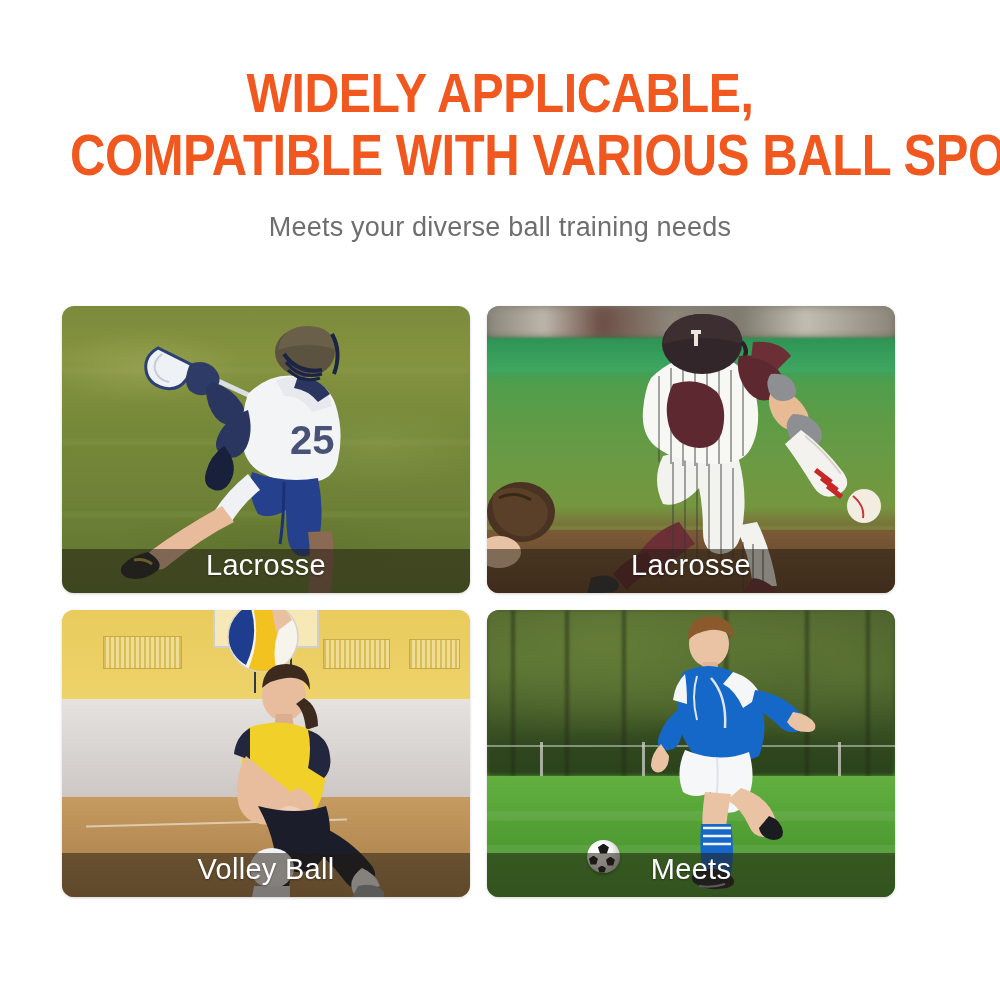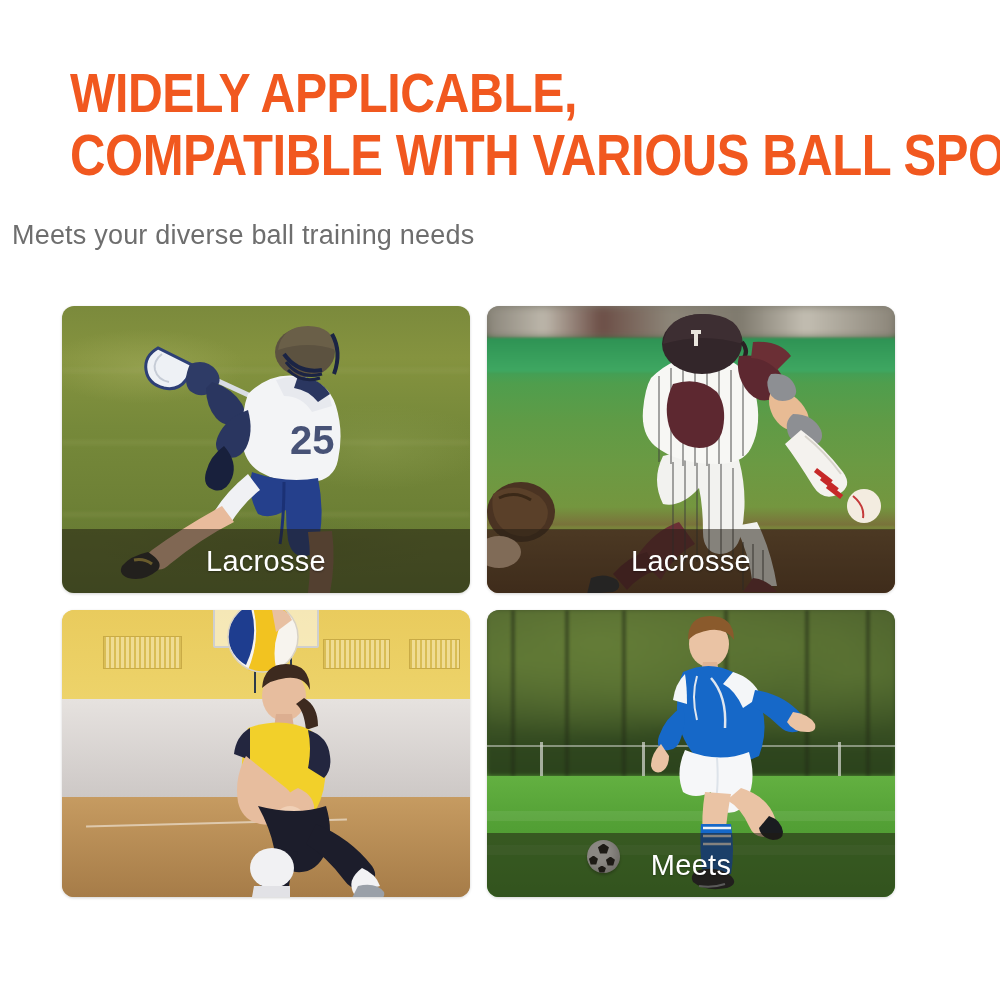--- a/index.html
+++ b/index.html
@@ -8,38 +8,39 @@
     background:#ffffff;
     font-family:"Liberation Sans", sans-serif;
     overflow:hidden;
     position:relative;
   }
 
   
   .header{
     position:absolute;
     left:0; top:0; width:1000px;
+    text-align:center;
   }
   .title{
     margin:0;
     padding:0;
     color:#F1581F;
     font-family:"Liberation Sans Narrow","Liberation Sans",sans-serif;
     font-weight:bold;
     font-size:56px;
     line-height:62px;
     letter-spacing:-0.5px;
     transform:scaleX(0.86);
     transform-origin:center top;
     white-space:nowrap;
   }
   .title-line1{ padding-top:62px; }
   .title-line2{ font-size:57px; }
   .subtitle{
-    margin:12px;
+    margin:4px;
     padding-top:22px;
     color:#6e6e6e;
     font-size:27px;
     font-weight:normal;
     letter-spacing:0.2px;
   }
 
   
   .grid{
     position:absolute;
@@ -57,24 +58,23 @@
     position:relative;
     width:408px;height:287px;
     border-radius:12px;
     overflow:hidden;
     box-shadow:0 1px 3px rgba(0,0,0,0.18);
   }
   .scene{ position:absolute; inset:0; overflow:hidden; }
   .caption-bar{
     position:absolute;
     left:0;right:0;bottom:0;
-    height:64px;
+    height:44px;
     background:rgba(32,26,18,0.52);
     display:flex;
-    align-items:center;
     justify-content:center;
   }
   .caption-text{
     color:#ffffff;
     font-size:29px;
     font-weight:normal;
     letter-spacing:0.3px;
     text-shadow:0 1px 2px rgba(0,0,0,0.35);
   }
 
@@ -301,20 +301,23 @@
 
         <path d="M254 214 q34 14 56 42 q8 12 -4 20 q-14 8 -24 -6 q-18 -24 -38 -36 z" fill="#1c1d2b"></path>
         <path d="M300 258 q14 6 18 18 l-26 8 q-8 -14 8 -26 z" fill="#f2f2f4"></path>
         <path d="M296 276 q18 -4 26 6 q2 8 -10 8 l-22 -2 z" fill="#9aa0a8"></path>
 
         <path d="M214 238 q-16 22 -16 48 l28 0 q2 -26 10 -44 z" fill="#1c1d2b"></path>
         <ellipse cx="210" cy="258" rx="22" ry="20" fill="#f1f1f3"></ellipse>
         <path d="M192 276 l36 0 l0 11 l-38 0 z" fill="#e2e2e6"></path>
       </svg>
     </div>
+    <div class="caption-bar">
+      <span class="caption-text">Volley Ball</span>
+    </div>
   </div>
 
   <div class="card">
     <div class="scene">
       <div class="sc-bg"></div>
       <div class="sc-trees"></div>
       <div class="sc-trunk" style="left:6%;"></div>
       <div class="sc-trunk" style="left:19%;"></div>
       <div class="sc-trunk" style="left:33%;"></div>
       <div class="sc-trunk" style="left:58%;"></div>

